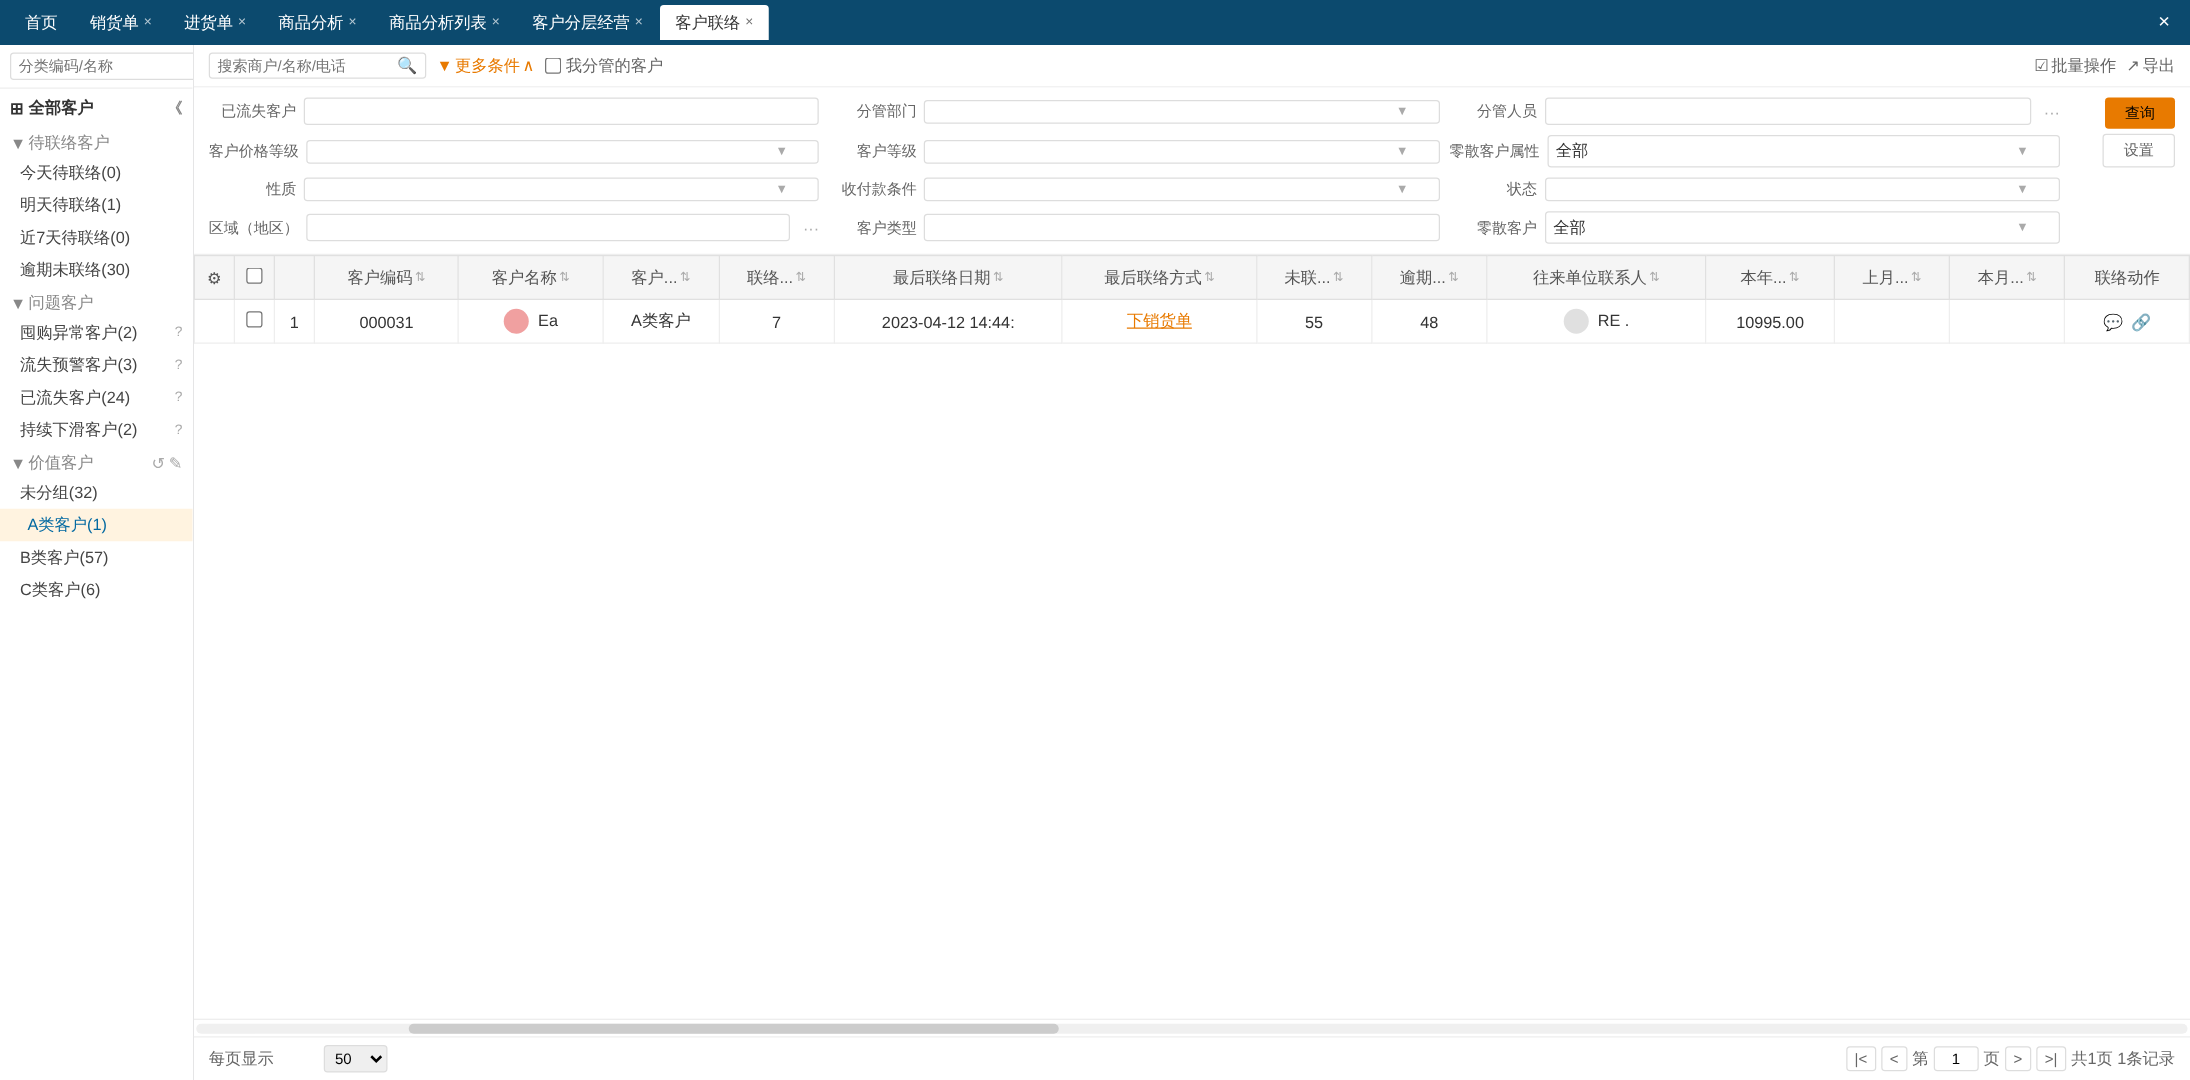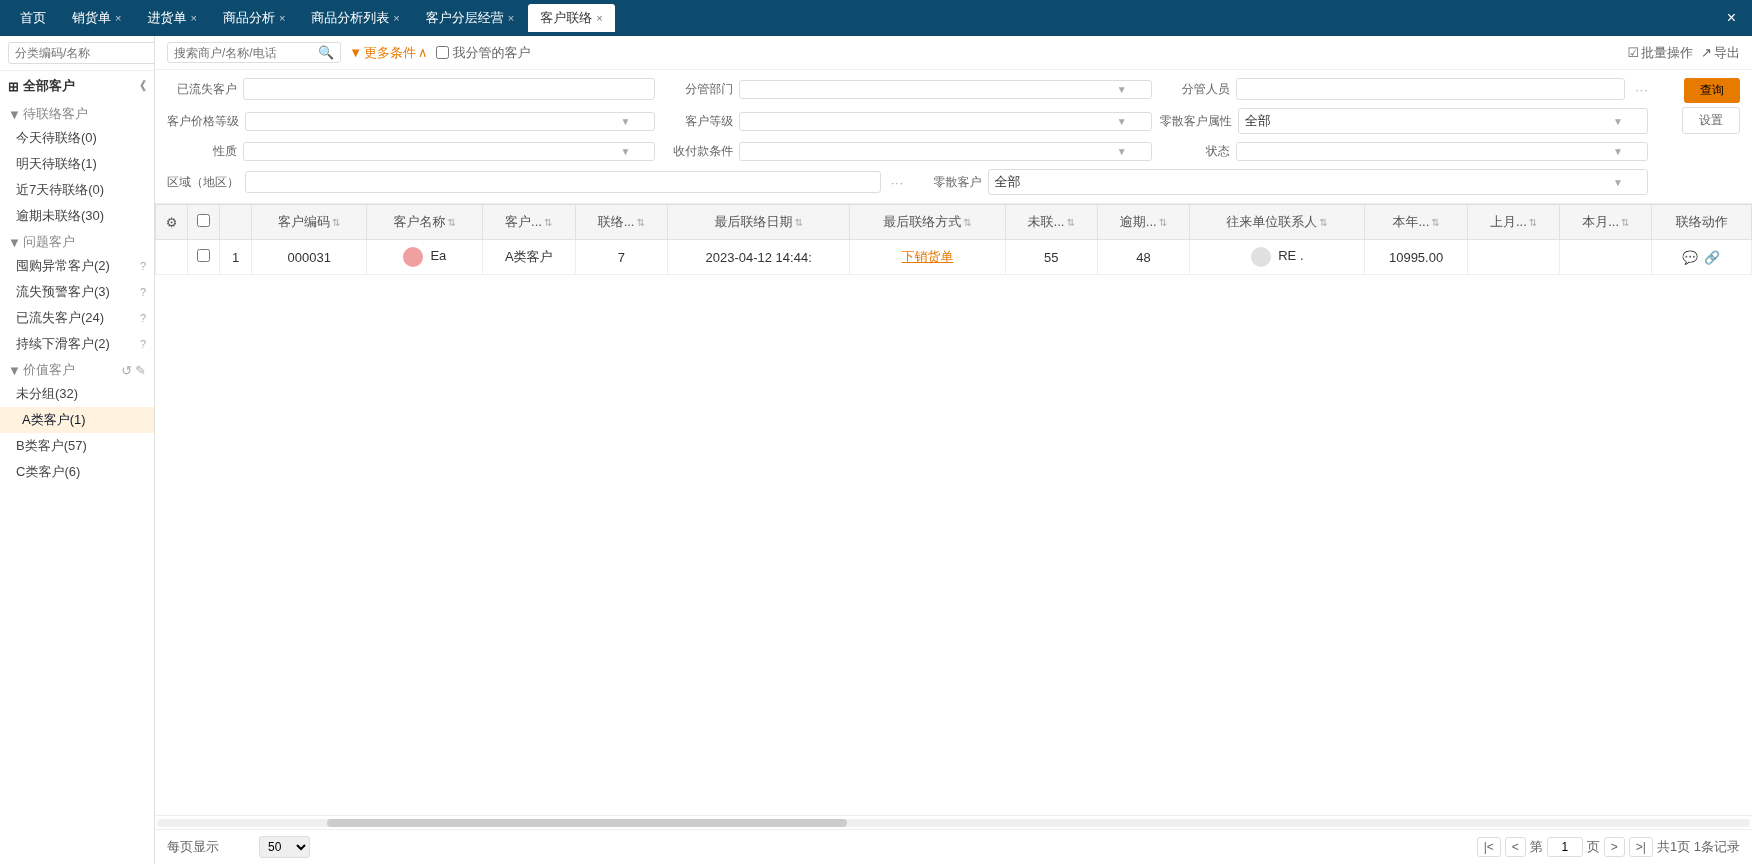--- a/index.html
+++ b/index.html
@@ -44,21 +44,21 @@
     .sidebar-header .collapse-btn { margin-left: auto; color: #888; cursor: pointer; font-size: 12px; }
 
     .sidebar-section-title {
       display: flex; align-items: center; padding: 4px 8px 2px 8px;
       color: #888; font-size: 12px; gap: 2px; cursor: pointer;
     }
     .sidebar-item {
       padding: 4px 8px 4px 16px; color: #444; cursor: pointer; font-size: 12px;
       display: flex; align-items: center; justify-content: space-between;
     }
-    .sidebar-item.active { background: #fff3e0; color: #0f172a; padding-left: 22px; }
+    .sidebar-item.active { background: #fff3e0; color: #0369a1; padding-left: 22px; }
     .sidebar-item .item-info { display: flex; align-items: center; gap: 2px; }
     .sidebar-item .q-icon { color: #aaa; font-size: 11px; }
 
     .sidebar-value-section {
       display: flex; align-items: center; padding: 4px 8px 2px 8px;
       color: #888; font-size: 12px; gap: 2px;
     }
     .sidebar-value-section .icons { display: flex; gap: 3px; margin-left: auto; color: #aaa; }
 
     
@@ -366,20 +366,24 @@
                 <span class="arrow">▼</span>
               </div>
             </div>
           </div>
 
           <div class="adv-row">
             <div class="adv-cell">
               <span class="filter-label">区域（地区）</span>
               <input class="filter-input" type="text" style="flex: 1 1 0%;">
               <span class="filter-ellipsis">···</span>
+            </div>
+            <div class="adv-cell">
+              <span class="filter-label">客户类型</span>
+              <input class="filter-input" type="text" style="">
             </div>
             <div class="adv-cell">
               <span class="filter-label">零散客户</span>
               <div class="select-box">
                 <span class="text-333">全部</span>
                 <span class="arrow">▼</span>
               </div>
             </div>
           </div>
         </div>

